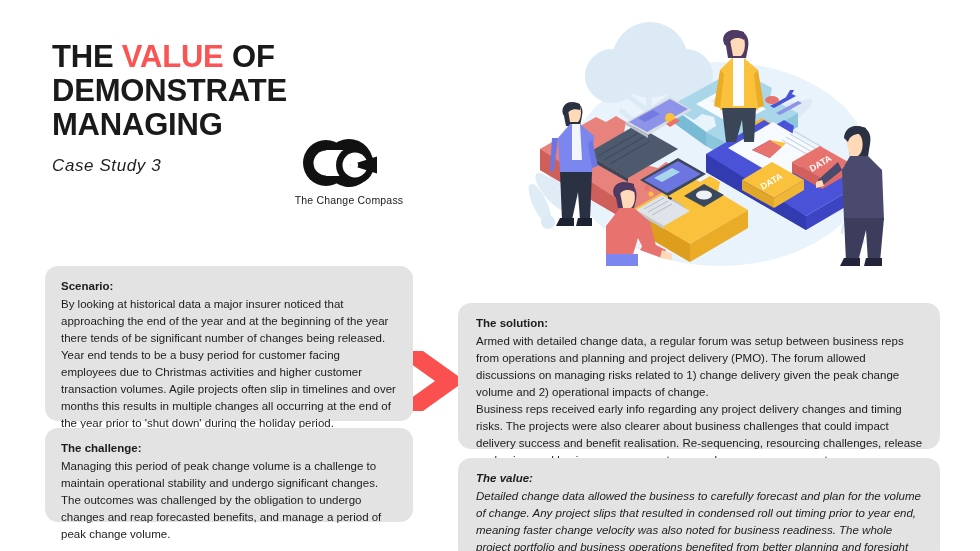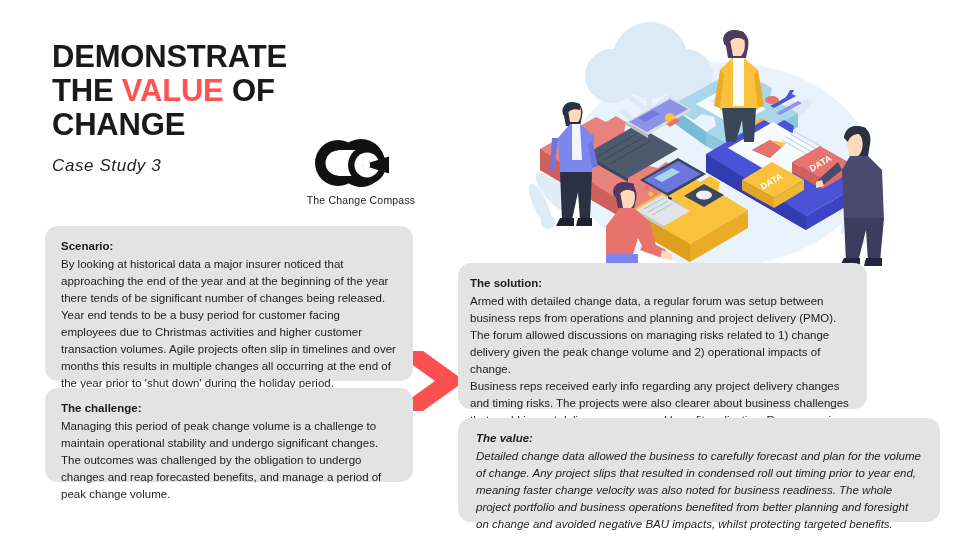--- a/index.html
+++ b/index.html
@@ -27,75 +27,76 @@
   .headline .accent{color:#fb5454;}
   .case-study{
     margin-top:14px;
     font-size:17px;
     color:#1f1f1f;
     letter-spacing:0.6px;
     font-style:italic;
   }
 
   
-  .logo-wrap{position:absolute;left:300px;top:138px;width:122px;text-align:center;}
+  .logo-wrap{position:absolute;left:288px;top:138px;width:122px;text-align:center;}
   .logo-mark{display:block;margin:0 auto;}
   .logo-text{
     margin-top:6px;
     font-size:10.5px;
     color:#1a1a1a;
     letter-spacing:0.2px;
   }
 
   
   .illustration{position:absolute;left:520px;top:14px;width:440px;height:252px;}
 
   
   .panel{
     position:absolute;
     background:#e3e3e3;
     border-radius:13px;
     box-sizing:border-box;
     padding:12px 16px 14px 16px;
     color:#1c1c1c;
+    margin-top:40px;
   }
   .panel .p-title{
     font-weight:bold;
     font-size:11.5px;
     line-height:16.5px;
     margin:0 0 1px 0;
   }
   .panel .p-body{
     font-size:11.5px;
     line-height:17px;
     margin:0;
     white-space:pre-line;
   }
 
   #panel-scenario{left:45px;top:226px;width:368px;height:155px;}
   #panel-challenge{left:45px;top:388px;width:368px;height:94px;}
-  #panel-solution{left:458px;top:263px;width:409px;height:146px;padding-left:12px;}
+  #panel-solution{left:458px;top:263px;width:482px;height:146px;padding-left:18px;}
   #panel-value{left:458px;top:418px;width:482px;height:104px;padding-left:18px;font-style:italic;}
 
   
   .arrow{position:absolute;left:393px;top:345px;width:76px;height:72px;}
 
   
   [data-bind]{}
 </style>
 </head>
 <body>
 
 <div class="slide">
 
   <div class="title-block">
     <div class="headline">
+      <div><span data-bind="title.line2_pre">THE </span><span class="accent" data-bind="title.line2_accent">VALUE</span><span data-bind="title.line2_post"> OF</span></div>
       <div data-bind="title.line1">DEMONSTRATE</div>
-      <div><span data-bind="title.line2_pre">THE </span><span class="accent" data-bind="title.line2_accent">VALUE</span><span data-bind="title.line2_post"> OF</span></div>
-      <div data-bind="title.line4">CHANGE</div>
+      <div data-bind="title.line3">MANAGING</div>
     </div>
     <div class="case-study" data-bind="title.case_study">Case Study 3</div>
   </div>
 
   <div class="logo-wrap">
     <svg class="logo-mark" width="112" height="50" viewBox="0 0 112 50">
 
       <path d="M32 25 a24 24 0 1 1 10.5 19.8 l-8.5 -12.3 a9.5 9.5 0 1 0 0 -15 l8.5 -12.3 A24 24 0 0 0 32 25 Z" fill="#111"></path>
       <circle cx="56" cy="25" r="24" fill="none" stroke="#111" stroke-width="0"></circle>
 

